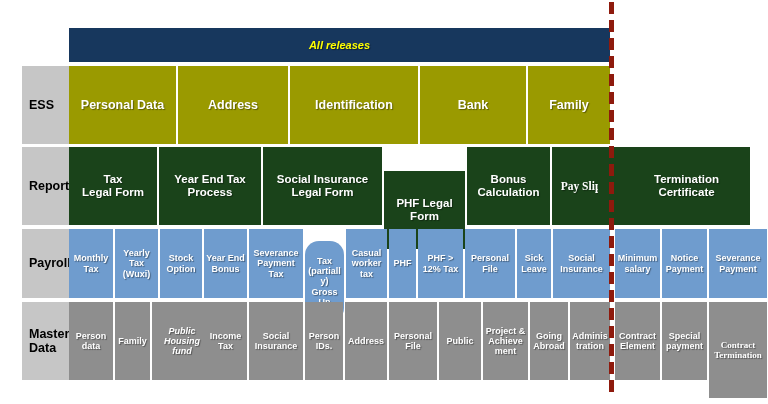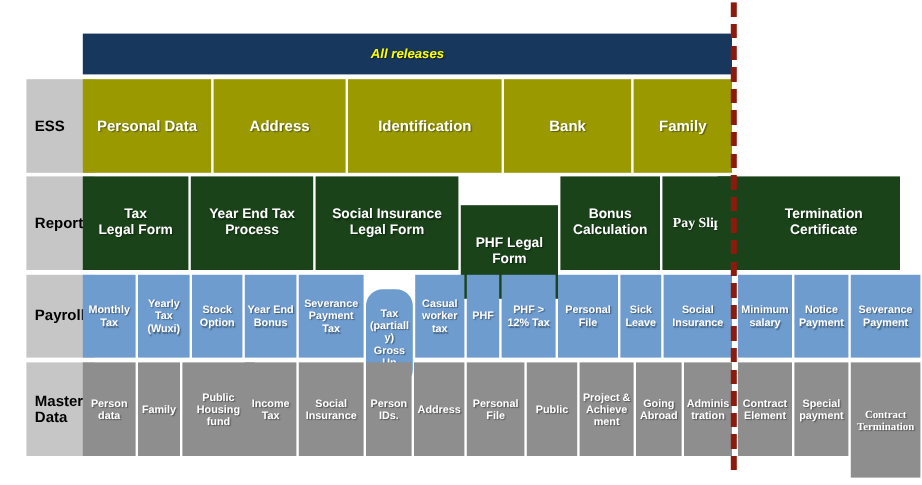--- a/index.html
+++ b/index.html
@@ -77,21 +77,21 @@
       <div class="cell row-payroll" style="left: 418px; top: 229px; width: 45px; height: 69px;">PHF &gt; 12% Tax</div>
       <div class="cell row-payroll" style="left: 465px; top: 229px; width: 50px; height: 69px;">Personal File</div>
       <div class="cell row-payroll" style="left: 517px; top: 229px; width: 34px; height: 69px;">Sick Leave</div>
       <div class="cell row-payroll" style="left: 553px; top: 229px; width: 57px; height: 69px;">Social Insurance</div>
       <div class="cell row-payroll" style="left: 615px; top: 229px; width: 45px; height: 69px;">Minimum salary</div>
       <div class="cell row-payroll" style="left: 662px; top: 229px; width: 45px; height: 69px;">Notice Payment</div>
       <div class="cell row-payroll" style="left: 709px; top: 229px; width: 58px; height: 69px;">Severance Payment</div>
       <div class="row-label" style="top: 302px; height: 78px;">Master Data</div>
       <div class="cell row-master" style="left: 69px; top: 302px; width: 44px; height: 78px;">Person data</div>
       <div class="cell row-master" style="left: 115px; top: 302px; width: 35px; height: 78px;">Family</div>
-      <div class="cell row-master" style="left: 152px; top: 302px; width: 60px; height: 78px;">Public Housing fund</div>
+      <div class="cell row-master" style="left: 152px; top: 302px; width: 60px; height: 78px; font-style: italic;">Public Housing fund</div>
       <div class="cell row-master" style="left: 204px; top: 302px; width: 43px; height: 78px;">Income Tax</div>
       <div class="cell row-master" style="left: 249px; top: 302px; width: 54px; height: 78px;">Social Insurance</div>
       <div class="cell row-master" style="left: 305px; top: 302px; width: 38px; height: 78px;">Person IDs.</div>
       <div class="cell row-master" style="left: 345px; top: 302px; width: 42px; height: 78px;">Address</div>
       <div class="cell row-master" style="left: 389px; top: 302px; width: 48px; height: 78px;">Personal File</div>
       <div class="cell row-master" style="left: 439px; top: 302px; width: 42px; height: 78px;">Public</div>
       <div class="cell row-master" style="left: 483px; top: 302px; width: 45px; height: 78px;">Project &amp; Achievement</div>
       <div class="cell row-master" style="left: 530px; top: 302px; width: 38px; height: 78px;">Going Abroad</div>
       <div class="cell row-master" style="left: 570px; top: 302px; width: 40px; height: 78px;">Administration</div>
       <div class="cell row-master" style="left: 615px; top: 302px; width: 45px; height: 78px;">Contract Element</div>

